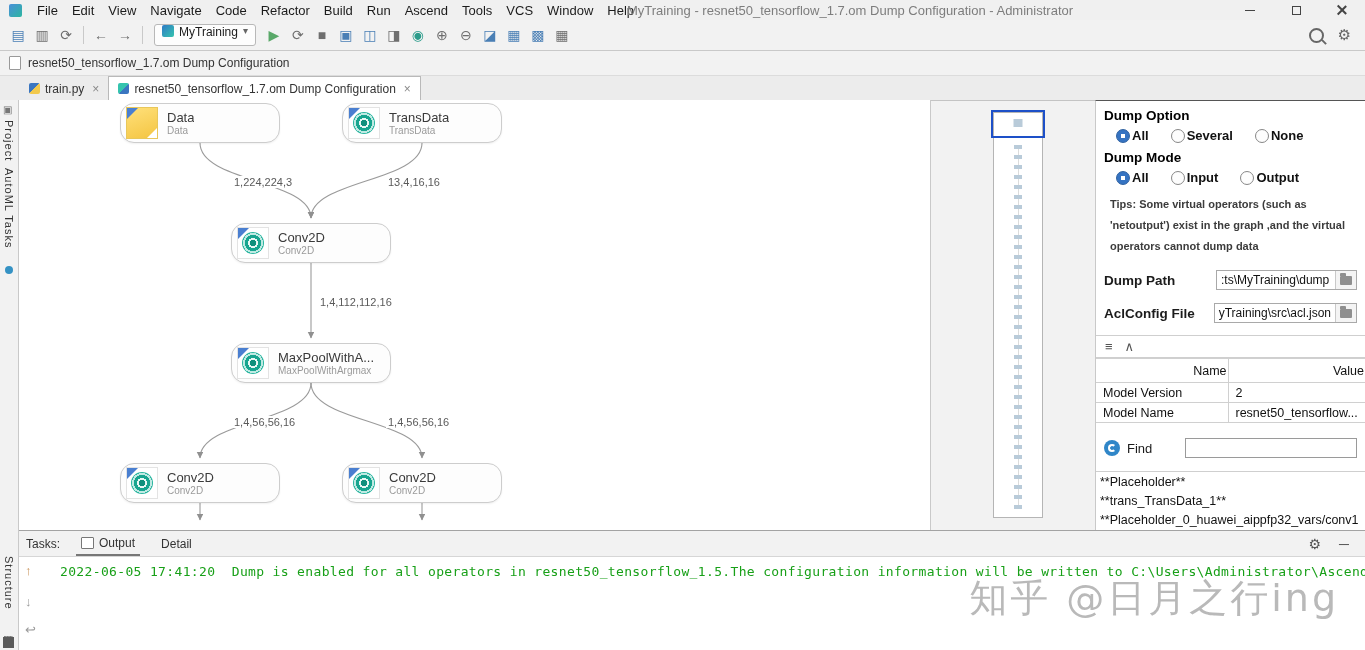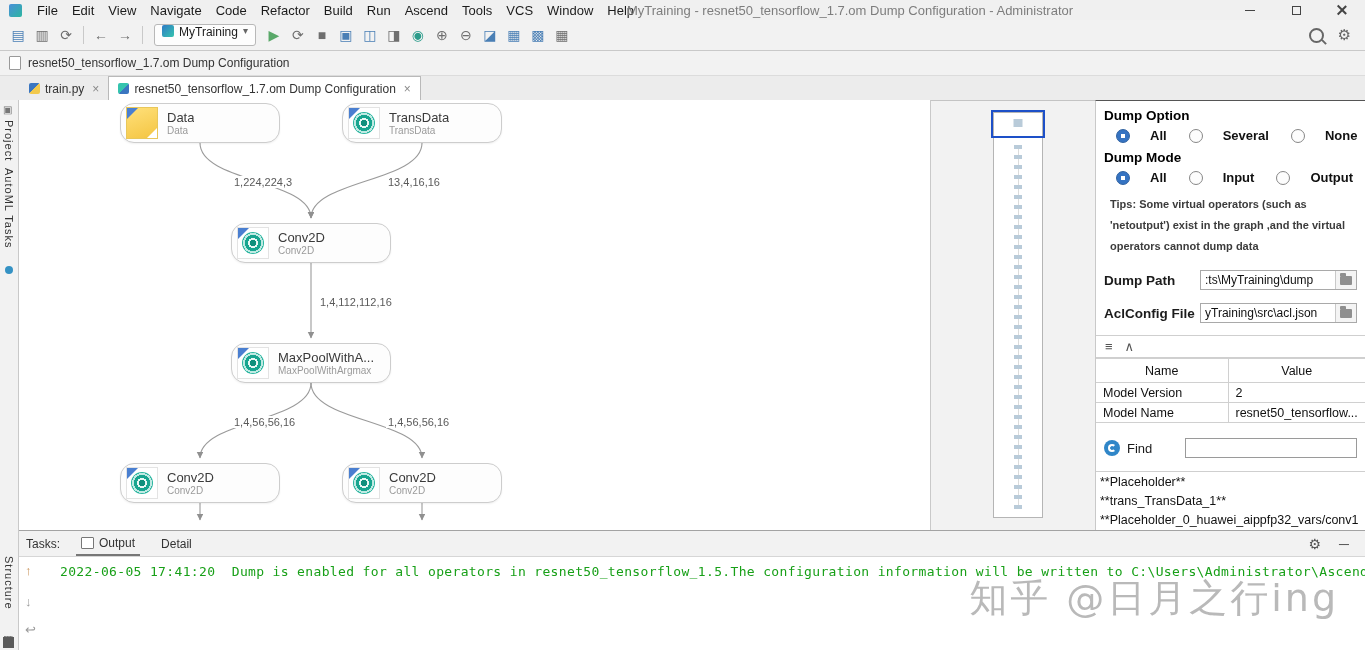--- a/index.html
+++ b/index.html
@@ -104,36 +104,36 @@
            border:2px solid #1d50c8;box-sizing:border-box;z-index:4}
   .mini-viewport::after{content:"";position:absolute;left:50%;top:7px;width:9px;height:8px;
            transform:translateX(-50%);background:#b9cbd9}
 
   
   .rpanel{position:absolute;left:1095px;top:100px;width:270px;height:430px;background:#fff;
           border-left:1px solid #c9c9c9;border-top:1px solid #555;box-sizing:border-box;
           font-size:13px;overflow:hidden}
   .sec-title{font-weight:bold;font-size:13.5px;color:#000;margin:7px 0 5px 8px}
   .radio-row{display:flex;align-items:center;gap:22px;margin:2px 0 2px 20px}
-  .radio{display:flex;align-items:center;gap:20px;font-weight:bold;font-size:13px;color:#111}
+  .radio{display:flex;align-items:center;gap:2px;font-weight:bold;font-size:13px;color:#111}
   .rb{width:14px;height:14px;border-radius:50%;box-sizing:border-box}
   .rb.sel{background:radial-gradient(circle,#fff 0 2.5px,#3573c2 2.5px 100%);border:1px solid #2c5fa0}
   .rb.un{background:#fdfdfd;border:1px solid #878787}
   .tips{margin:9px 10px 8px 14px;font-size:11px;line-height:21px;color:#3c3c3c;font-weight:bold}
-  .frow{display:flex;align-items:center;margin:13px 8px 0 8px;gap:0}
+  .frow{display:flex;align-items:center;margin:13px 8px 0 8px;gap:16px}
   .flabel{font-weight:bold;font-size:13.5px;white-space:nowrap;width:96px}
   .tfield{flex:1;display:flex;align-items:stretch;border:1px solid #a9a9a9;background:#fff;height:20px;box-sizing:border-box}
   .tval{flex:1;font-size:12px;padding:2px 4px;white-space:nowrap;overflow:hidden;color:#111}
   .folder-btn{width:20px;border-left:1px solid #c9c9c9;background:#f4f4f4;display:flex;align-items:center;justify-content:center}
   .folder-ico{width:12px;height:9px;background:#8f8f8f;position:relative;border-radius:1px}
   .folder-ico::before{content:"";position:absolute;top:-3px;left:0;width:6px;height:3px;background:#8f8f8f;border-radius:1px 1px 0 0}
   .mini-tb{display:flex;align-items:center;gap:12px;margin-top:12px;border-top:1px solid #cfcfcf;
            border-bottom:1px solid #cfcfcf;padding:3px 9px;color:#555;font-size:13px}
   .ptable{width:100%;border-collapse:collapse;font-size:12.5px;color:#111}
-  .ptable th{font-weight:normal;border:1px solid #d0d0d0;height:21px;text-align:center}
+  .ptable th{font-weight:normal;border:1px solid #d0d0d0;height:21px;text-align:right}
   .ptable td{border:1px solid #d0d0d0;height:19px;padding:0 7px;white-space:nowrap;overflow:hidden}
   .ptable th:first-child,.ptable td:first-child{border-left:none}
   .ptable th:last-child,.ptable td:last-child{border-right:none}
   .find-row{display:flex;align-items:center;margin:15px 8px 0 8px}
   .find-ico{width:16px;height:16px;border-radius:50%;background:#2f86c8;position:relative;flex:0 0 auto}
   .find-ico::after{content:"";position:absolute;inset:4px;border:2px solid #fff;border-radius:50%;border-right-color:transparent}
   .find-label{font-size:13px;margin-left:7px;width:58px}
   .find-input{flex:1;height:18px;border:1px solid #9a9a9a;background:#fff;outline:none;
               font-family:"Liberation Sans",sans-serif;font-size:12px;padding:0 3px}
   .oplist{margin-top:13px;border-top:1px solid #cfcfcf}

